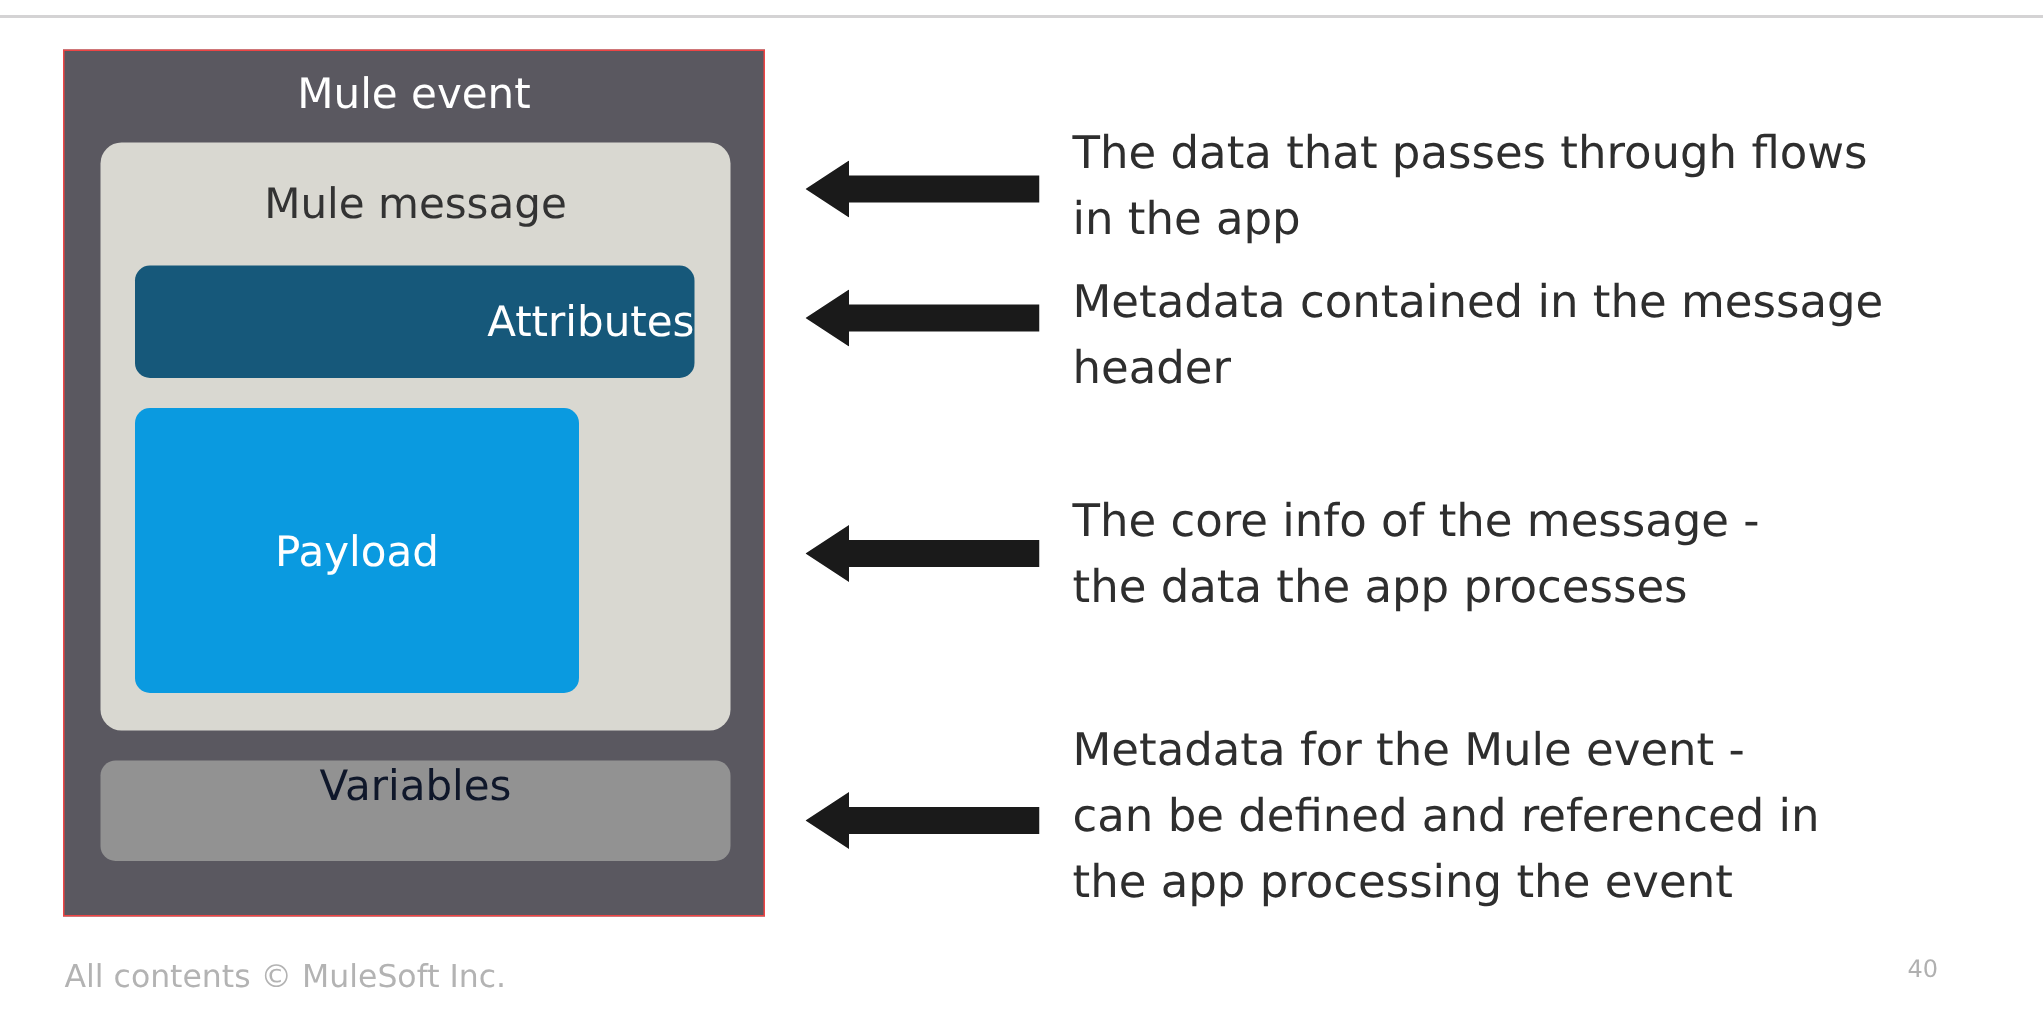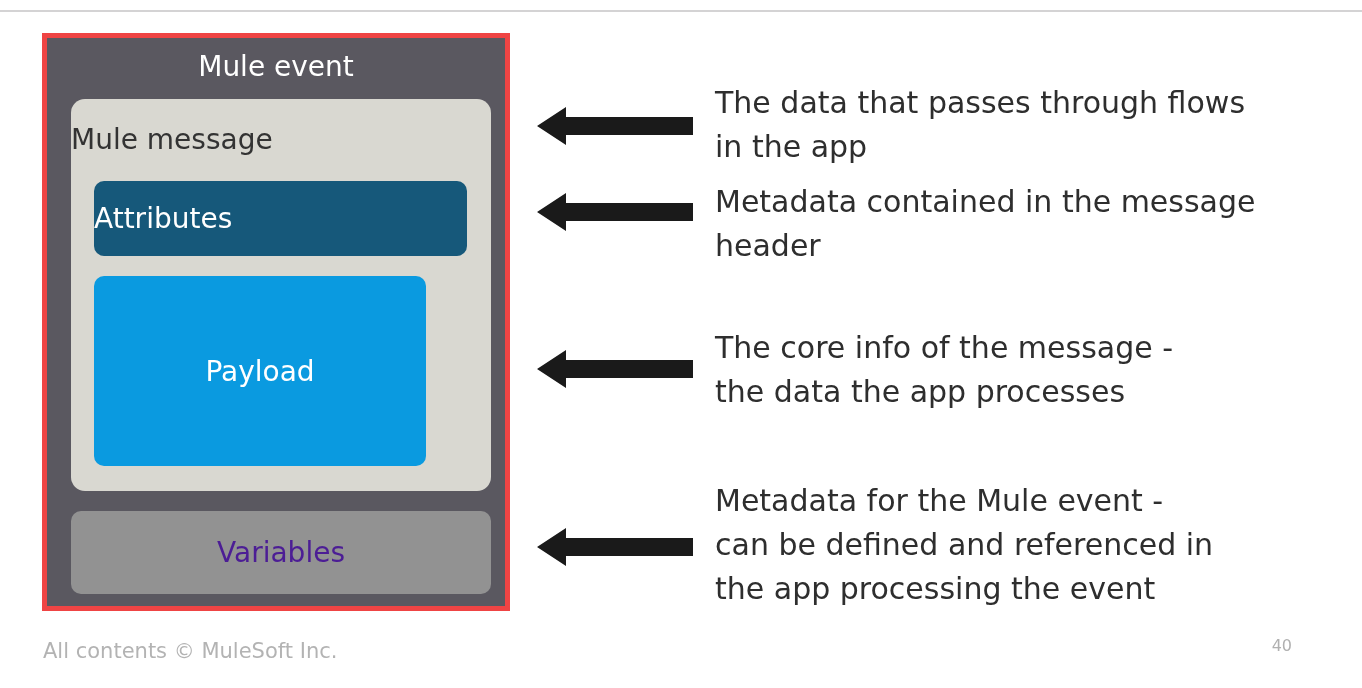--- a/index.html
+++ b/index.html
@@ -23,83 +23,84 @@
     height: 2px;
     background: #d4d3d4;
   }
   .outer-box {
     position: absolute;
     left: 42px;
     top: 33px;
     width: 468px;
     height: 578px;
     background: var(--outer_box_bg, #5a5860);
-    border: 5px solid #ef4444;
+    border: 1px solid #ef4444;
     box-sizing: border-box;
   }
   .outer-label {
     margin-top: 12px;
     text-align: center;
     color: #ffffff;
     font-size: 28px;
   }
   .message-box {
     position: absolute;
     left: 24px;
     top: 61px;
     width: 420px;
     height: 392px;
     background: var(--message_box_bg, #d9d8d1);
     border-radius: 14px;
   }
   .message-label {
     margin-top: 24px;
+    text-align: center;
     color: #333333;
     font-size: 28px;
   }
   .attributes-box {
     position: absolute;
     left: 23px;
     top: 82px;
     width: 373px;
     height: 75px;
     background: var(--attributes_bg, #16587a);
     border-radius: 10px;
     display: flex;
     align-items: center;
-    justify-content: flex-start;
+    justify-content: flex-end;
     color: #ffffff;
     font-size: 28px;
   }
   .payload-box {
     position: absolute;
     left: 23px;
     top: 177px;
-    width: 332px;
+    width: 296px;
     height: 190px;
     background: var(--payload_bg, #0a9ae0);
     border-radius: 10px;
     display: flex;
     align-items: center;
     justify-content: center;
     color: #ffffff;
     font-size: 28px;
   }
   .variables-box {
     position: absolute;
     left: 24px;
     top: 473px;
     width: 420px;
-    height: 83px;
+    height: 67px;
     background: var(--variables_bg, #929292);
     border-radius: 10px;
     display: flex;
-    align-items: center;
+    align-items: flex-start;
     justify-content: center;
-    color: #4c1d95;
+    color: #0f172a;
     font-size: 28px;
   }
   .arrow {
     position: absolute;
     width: 156px;
     height: 38px;
   }
   .arrow polygon {
     fill: var(--arrow_color, #1a1a1a);
   }

